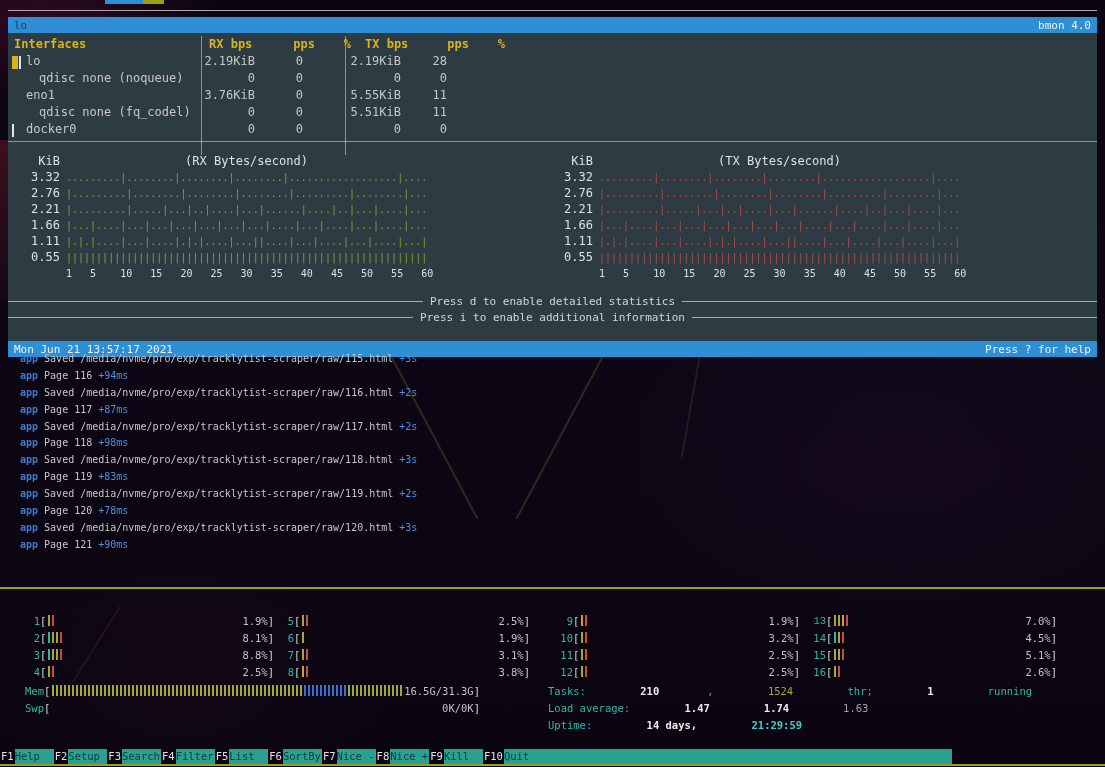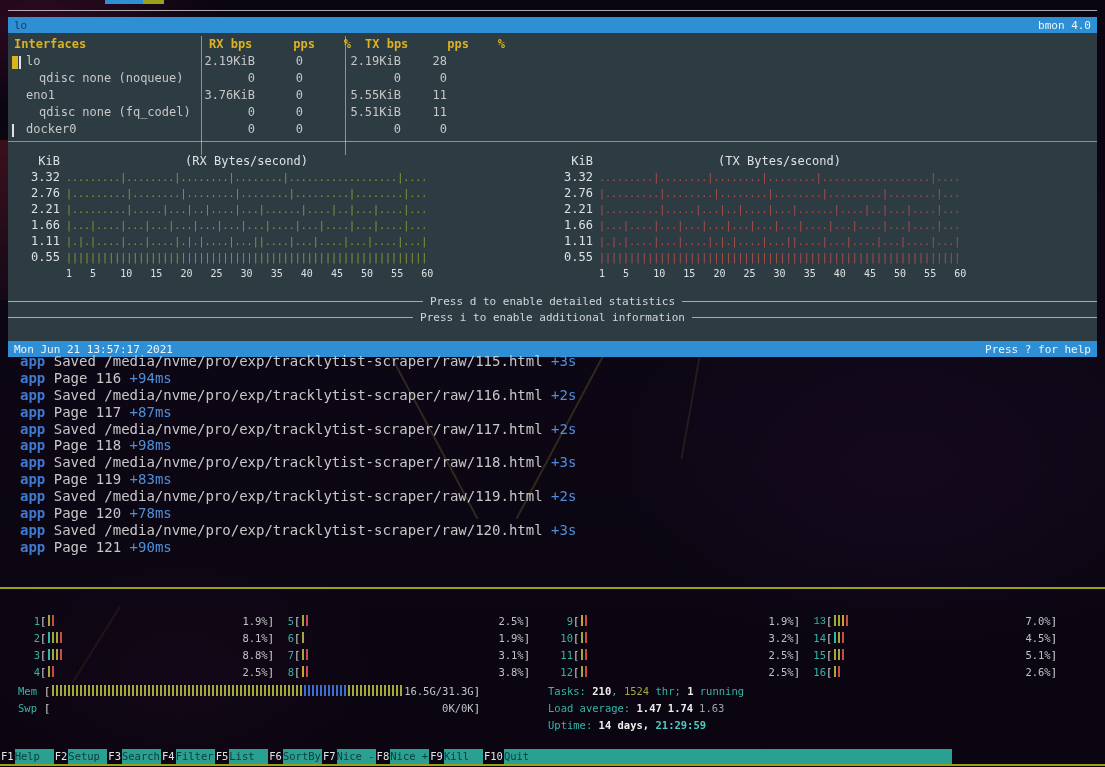--- a/index.html
+++ b/index.html
@@ -40,39 +40,39 @@
   .glabel{width:48px;text-align:right;font-size:12px;color:#dde1e2;flex:none;margin-right:6px;white-space:pre;}
   .gdots{font-size:10px;letter-spacing:0;white-space:pre;}
   .g-green{color:var(--graph-green);} .g-red{color:var(--graph-red);}
   .gtitle{font-size:12px;color:#dde1e2;width:361px;text-align:center;}
   .gaxis{font-size:10px;color:#dde1e2;white-space:pre;}
   .bm-msg{position:absolute;left:0;width:100%;height:16px;display:flex;align-items:center;font-size:11px;color:#d3d7d8;}
   .bm-msg .dash{flex:1;height:1px;background:rgba(205,209,210,.75);}
   .bm-msg .mtxt{padding:0 7px;white-space:pre;}
   
   .logpane{position:absolute;left:0;top:345px;width:1105px;height:240px;padding:8px 0 0 20px;box-sizing:border-box;}
-  .logline{height:16.9px;white-space:pre;font-size:14px;color:#c7c7c7;}
+  .logline{height:16.9px;white-space:pre;font-size:10px;color:#c7c7c7;}
   .logline .pfx{color:var(--log-blue);font-weight:bold;}
   .logline .tm{color:var(--log-time-blue);}
   
   .htop{position:absolute;left:0;top:590px;width:1105px;height:160px;font-size:10.5px;}
   .cpucol{position:absolute;top:22px;}
   .meter{display:flex;align-items:center;height:17px;white-space:pre;}
   .mnum{color:var(--teal);text-align:right;flex:none;}
   .brk{color:#d8dadb;}
   .bars{flex:1;display:flex;align-items:center;height:11px;overflow:hidden;}
   .bar{width:2px;height:11px;margin-right:2px;flex:none;}
   .bar.green{background:var(--bar-green);} .bar.red{background:var(--bar-red);}
   .bar.cyan{background:var(--bar-cyan);} .bar.yellow{background:var(--bar-yellow);}
   .bar.blue{background:var(--bar-blue);}
   .pct{color:#bfc3c4;}
   .memrow{position:absolute;left:18px;width:462px;}
-  .memrow .mnum{width:26px;text-align:left;}
+  .memrow .mnum{width:26px;text-align:right;}
   .val{color:#bfc3c4;white-space:pre;}
-  .inforow{position:absolute;left:548px;height:17px;display:flex;align-items:center;white-space:pre;color:var(--teal);}
+  .inforow{position:absolute;left:548px;height:17px;display:flex;align-items:center;white-space:pre;color:var(--teal);gap:48px;}
   .inforow .b{color:#eceeee;font-weight:bold;} .inforow .y{color:var(--bar-green);}
   .inforow .g{color:#9fa3a4;} .inforow .cy{color:#49cfc1;font-weight:bold;}
   .inforow .sp{margin-right:6px;}
   
   .fnbar{position:absolute;left:0;top:159px;width:952px;height:15px;display:flex;}
   .fnitem{display:flex;flex:none;cursor:default;}
   .fnitem:last-child{flex:1;}
   .fnkey{color:#e2e4e4;padding:0 1px;line-height:15px;}
   .fnlabel{background:var(--fnbar-teal);color:#0e3a3e;width:39px;line-height:15px;white-space:pre;overflow:hidden;}
   .fnitem:last-child .fnlabel{flex:1;}

